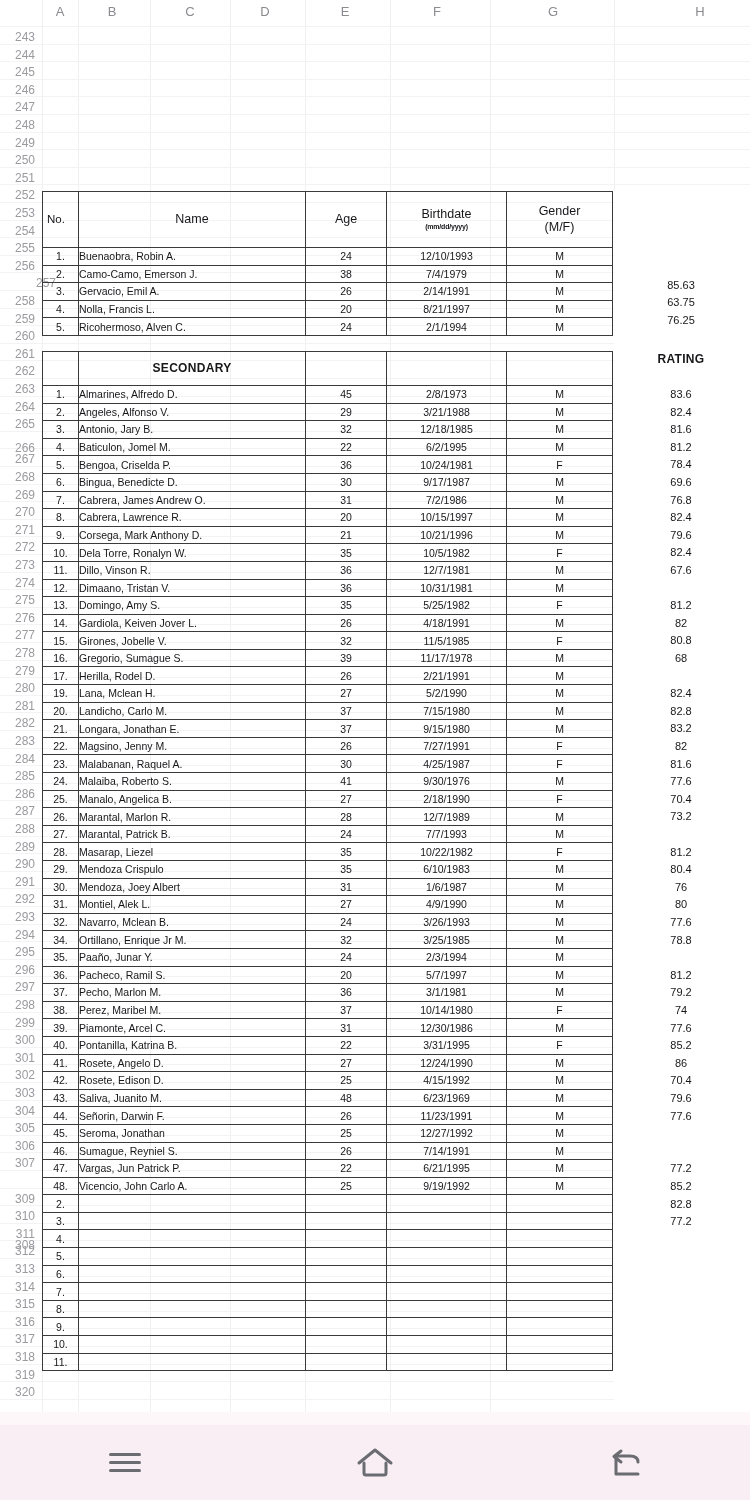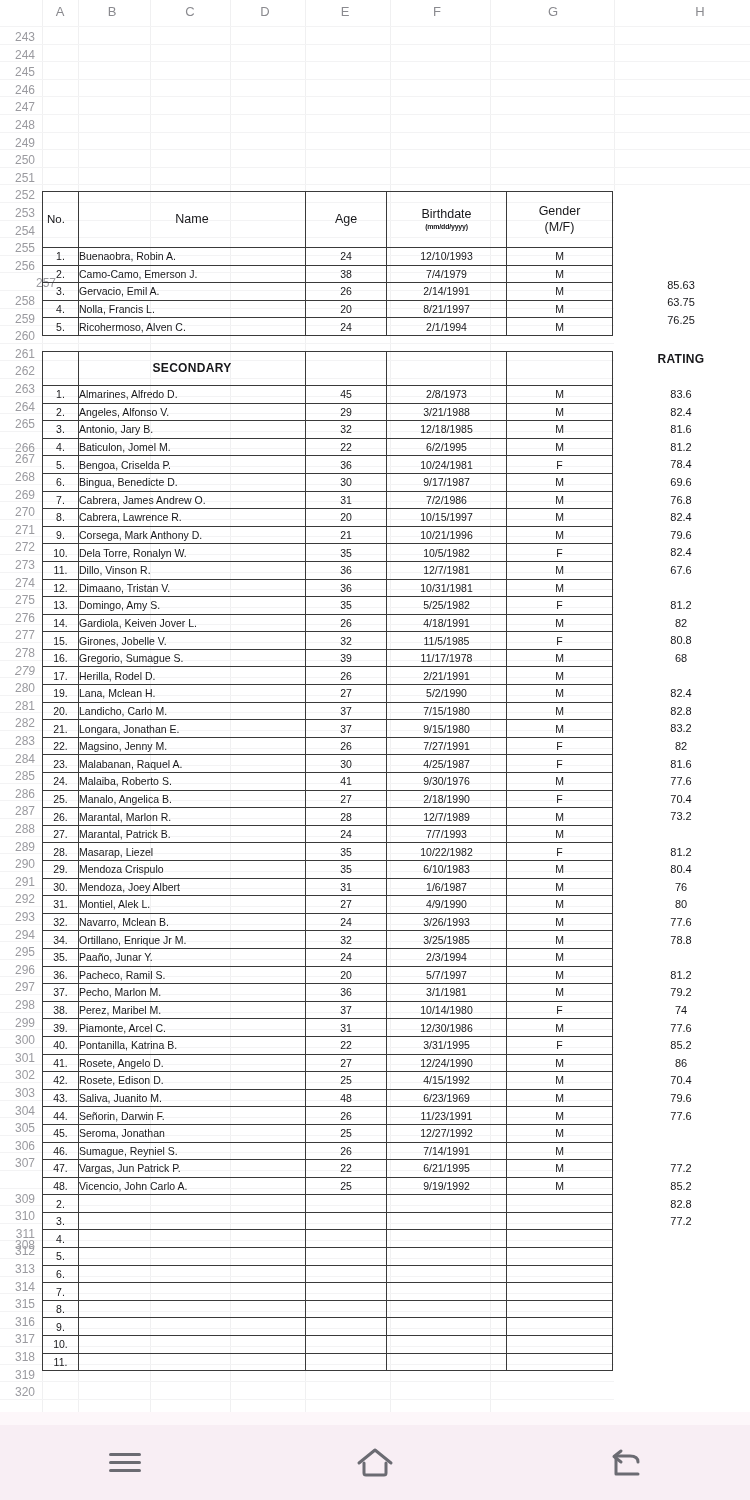--- a/index.html
+++ b/index.html
@@ -336,21 +336,21 @@
         <div class="row-num" style="top: 488.6px;">269</div>
         <div class="row-num" style="top: 506.2px;">270</div>
         <div class="row-num" style="top: 523.8px;">271</div>
         <div class="row-num" style="top: 541.4px;">272</div>
         <div class="row-num" style="top: 559px;">273</div>
         <div class="row-num" style="top: 576.6px;">274</div>
         <div class="row-num" style="top: 594.2px;">275</div>
         <div class="row-num" style="top: 611.8px;">276</div>
         <div class="row-num" style="top: 629.4px;">277</div>
         <div class="row-num" style="top: 647px;">278</div>
-        <div class="row-num" style="top: 664.6px; font-style: italic;">279</div>
+        <div class="row-num" style="top: 664.6px;">279</div>
         <div class="row-num" style="top: 682.2px;">280</div>
         <div class="row-num" style="top: 699.8px;">281</div>
         <div class="row-num" style="top: 717.4px;">282</div>
         <div class="row-num" style="top: 735px;">283</div>
         <div class="row-num" style="top: 752.6px;">284</div>
         <div class="row-num" style="top: 770.2px;">285</div>
         <div class="row-num" style="top: 787.8px;">286</div>
         <div class="row-num" style="top: 805.4px;">287</div>
         <div class="row-num" style="top: 823px;">288</div>
         <div class="row-num" style="top: 840.6px;">289</div>

